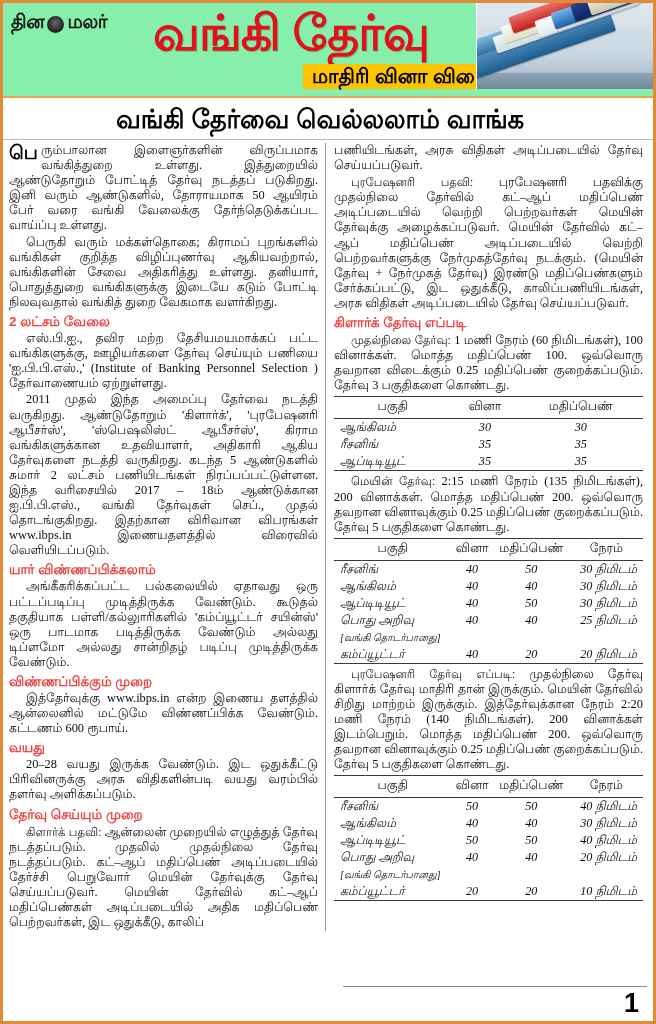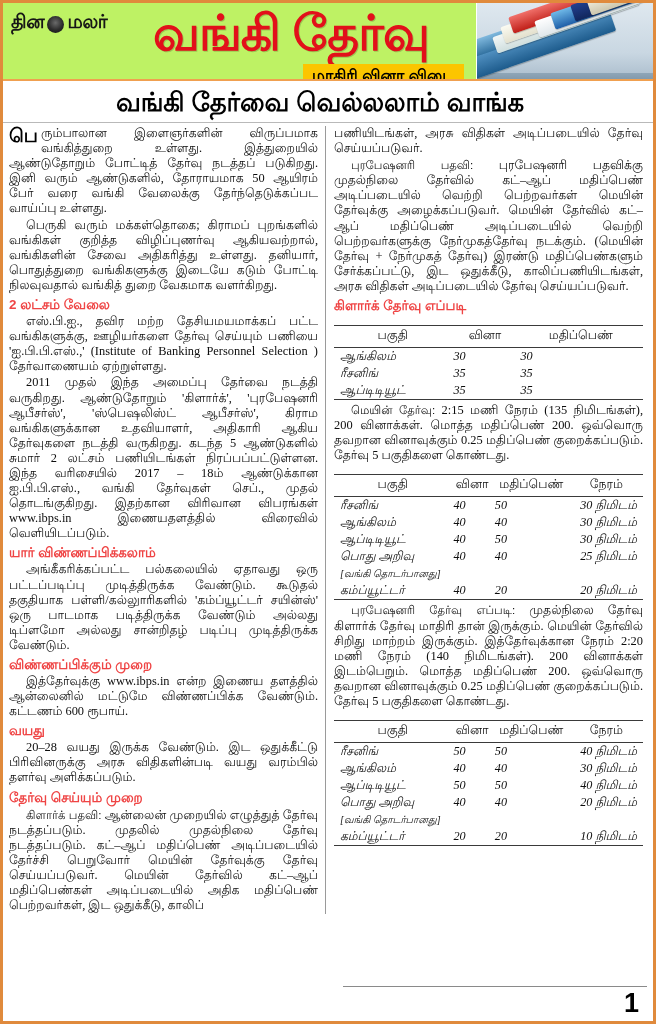--- a/index.html
+++ b/index.html
@@ -15,24 +15,24 @@
     width: 656px;
     height: 1024px;
     box-sizing: border-box;
     background: #ffffff;
     border: 3px solid #e08a3c;
     overflow: hidden;
   }
   
   .masthead {
     position: relative;
-    height: 78px;
+    height: 95px;
     box-sizing: border-box;
     border-bottom: 2px solid #f0a050;
-    background: #bef264;
+    background: #86efac;
     overflow: hidden;
   }
   .logo-block {
     position: absolute;
     left: 8px;
     top: 8px;
     display: flex;
     align-items: center;
     gap: 2px;
   }
@@ -67,21 +67,21 @@
     white-space: nowrap;
   }
   .masthead-sub {
     position: absolute;
     left: 300px;
     top: 61px;
     background: #fcc500;
     color: #000000;
     font-family: "Liberation Sans", sans-serif;
     font-weight: bold;
-    font-size: 16px;
+    font-size: 20px;
     line-height: 22px;
     padding: 1px 9px 2px 9px;
     white-space: nowrap;
   }
   
   .books-photo {
     position: absolute;
     right: 0;
     top: 0;
     width: 176px;
@@ -157,21 +157,21 @@
     font-family: "Liberation Sans", sans-serif;
     font-weight: bold;
     font-size: 13.4px;
     line-height: 17px;
     color: #ef4444;
   }
   
   table.spec {
     width: 100%;
     border-collapse: collapse;
-    margin: 11px 0 2px 0;
+    margin: 3px 0 2px 0;
     font-family: "Liberation Serif", serif;
     font-size: 12.2px;
   }
   table.spec thead th {
     font-weight: normal;
     padding: 2px 2px 3px 2px;
     border-top: 1.4px solid #3a3a3a;
     border-bottom: 1.1px solid #3a3a3a;
     text-align: center;
     color: #0d0d0d;
@@ -179,21 +179,21 @@
   }
   table.spec thead th.c-part { text-align: center; width: 38%; }
   table.spec tbody td {
     padding: 1px 2px;
     color: #0d0d0d;
     font-style: italic;
     font-size: 12.2px;
     line-height: 15px;
   }
   table.spec tbody td.c-part { text-align: left; padding-left: 6px; }
-  table.spec tbody td.c-num { text-align: left; }
+  table.spec tbody td.c-num { text-align: center; }
   table.spec tbody td.c-time { text-align: right; padding-right: 6px; }
   table.spec tbody tr.note td {
     padding-left: 6px;
     font-size: 10px;
   }
   table.spec tbody tr.last td { border-bottom: 1.3px solid #3a3a3a; }
   
   .pagenum {
     position: absolute;
     right: 14px;
@@ -274,20 +274,21 @@
     </div>
 
     <div class="col col-right">
 
       <p class="body noindent">பணியிடங்கள், அரசு விதிகள் அடிப்படையில் தேர்வு செய்யப்படுவர்.</p>
 
       <p class="body"><span class="lead">புரபேஷனரி பதவி:</span><span> புரபேஷனரி பதவிக்கு முதல்நிலை தேர்வில் கட்–ஆப் மதிப்பெண் அடிப்படையில் வெற்றி பெற்றவர்கள் மெயின் தேர்வுக்கு அழைக்கப்படுவர். மெயின் தேர்வில் கட்–ஆப் மதிப்பெண் அடிப்படையில் வெற்றி பெற்றவர்களுக்கு நேர்முகத்தேர்வு நடக்கும். (மெயின் தேர்வு + நேர்முகத் தேர்வு) இரண்டு மதிப்பெண்களும் சேர்க்கப்பட்டு, இட ஒதுக்கீடு, காலிப்பணியிடங்கள், அரசு விதிகள் அடிப்படையில் தேர்வு செய்யப்படுவர்.</span></p>
 
       <h3 class="sub">கிளார்க் தேர்வு எப்படி</h3>
 
+      <p class="body"><span class="lead">முதல்நிலை தேர்வு:</span><span> 1 மணி நேரம் (60 நிமிடங்கள்), 100 வினாக்கள். மொத்த மதிப்பெண் 100. ஒவ்வொரு தவறான விடைக்கும் 0.25 மதிப்பெண் குறைக்கப்படும். தேர்வு 3 பகுதிகளை கொண்டது.</span></p>
 
       <table class="spec">
         <thead>
           <tr>
             <th class="c-part">பகுதி</th>
             <th>வினா</th>
             <th>மதிப்பெண்</th>
           </tr>
         </thead>
         <tbody>

